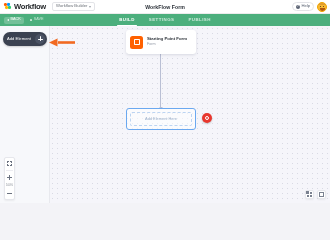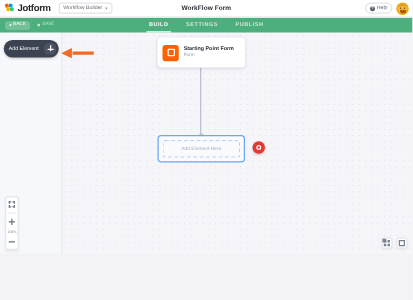--- a/index.html
+++ b/index.html
@@ -352,21 +352,21 @@
 <div id="app">
 
   <div class="header">
     <div class="brand">
       <span class="brand-mark">
         <i class="bm1"></i>
           <i class="bm2"></i>
           <i class="bm3"></i>
           <i class="bm4"></i>
       </span>
-      <span class="brand-text">Jotform</span>
+      <span class="brand-text">Workflow</span>
     </div>
 
     <div class="builder-pill">
       <span class="builder-pill-label">Workflow Builder</span>
       <span class="caret-dn"></span>
     </div>
 
     <div class="header-title">WorkFlow Form</div>
 
     <div class="header-right">

